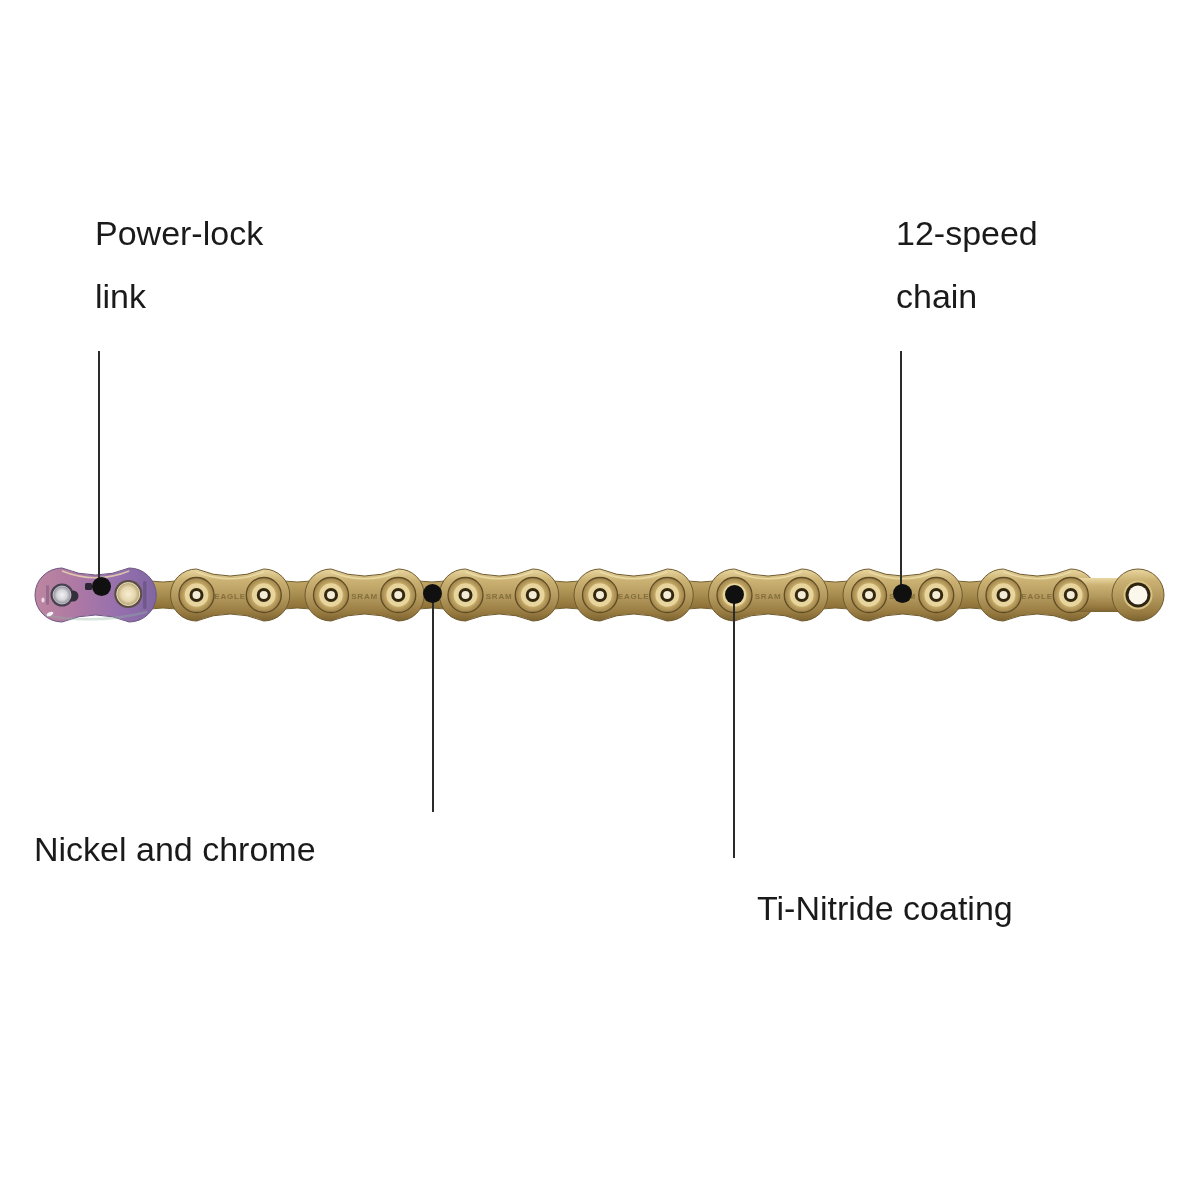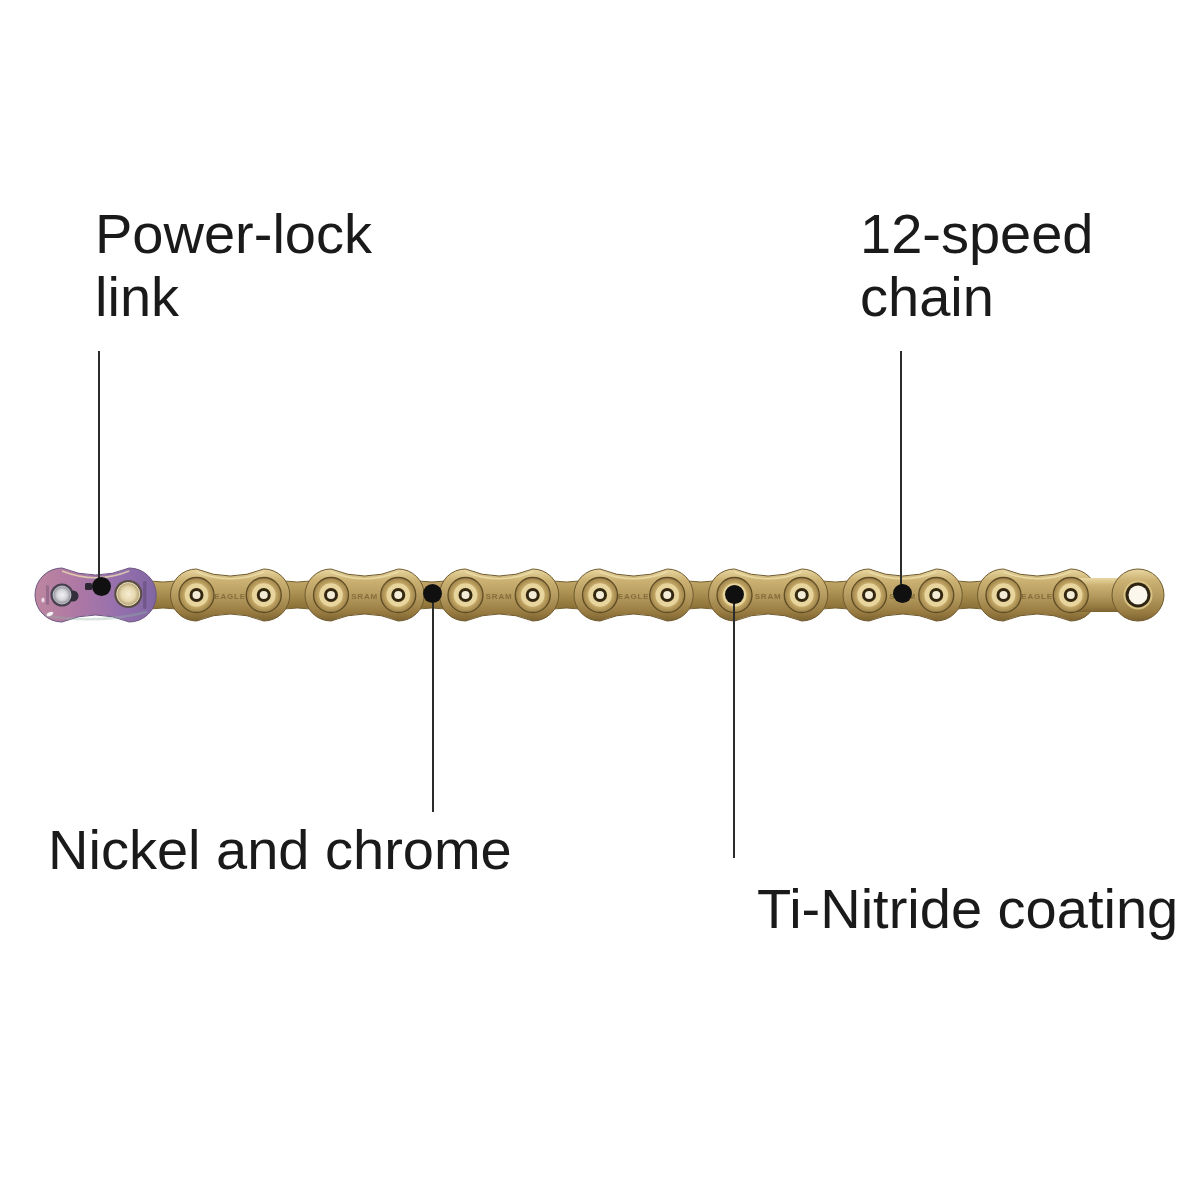--- a/index.html
+++ b/index.html
@@ -1,32 +1,32 @@
 <!DOCTYPE html>
 <html><head>
 <meta charset="utf-8">
 <style>
   html,body{margin:0;padding:0;background:#ffffff;}
   body{width:1200px;height:1200px;font-family:"Liberation Sans",sans-serif;}
   .stage{position:relative;width:1200px;height:1200px;background:#ffffff;overflow:hidden;}
   .chain-svg{position:absolute;left:0;top:0;}
   .label{
     position:absolute;
-    font-size:56px;
+    font-size:34px;
     line-height:63px;
     color:#1a1a1a;
     letter-spacing:0px;
     white-space:nowrap;
   }
   .vline{position:absolute;width:2px;background:#2b2b2b;}
   .dot{position:absolute;width:19px;height:19px;border-radius:50%;background:#101010;}
   
   .label-power-lock{left:95px;top:202px;}
-  .label-12-speed{left:860px;top:202px;}
-  .label-nickel{left:48px;top:818px;}
+  .label-12-speed{left:896px;top:202px;}
+  .label-nickel{left:34px;top:818px;}
   .label-ti{left:725px;top:877px;margin-left:32px;}
   
   .line-power-lock{left:98px;top:351px;height:236px;}
   .line-12-speed{left:900px;top:351px;height:243px;}
   .line-nickel{left:432px;top:594px;height:218px;}
   .line-ti{left:733px;top:595px;height:263px;}
   
   .dot-power-lock{left:92px;top:577px;}
   .dot-12-speed{left:893px;top:584px;}
   .dot-nickel{left:423px;top:584px;}

